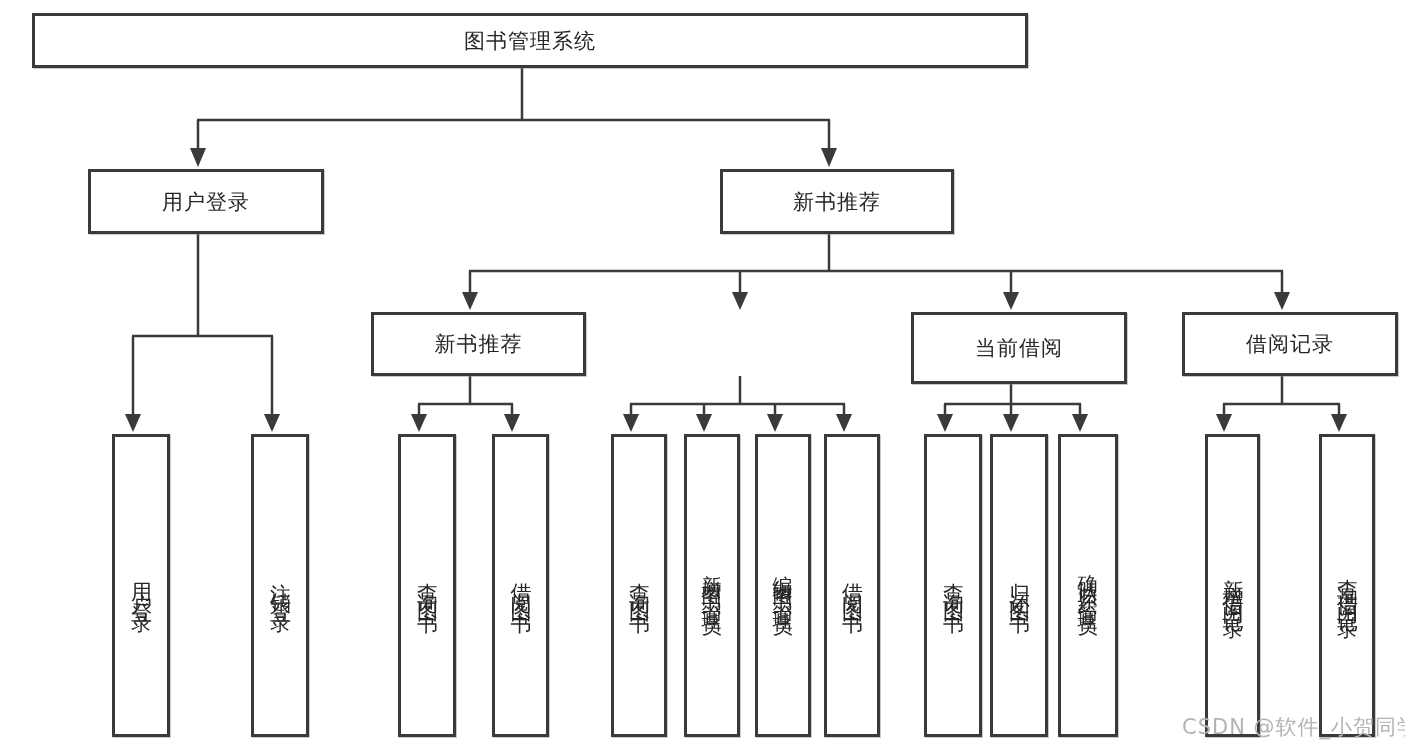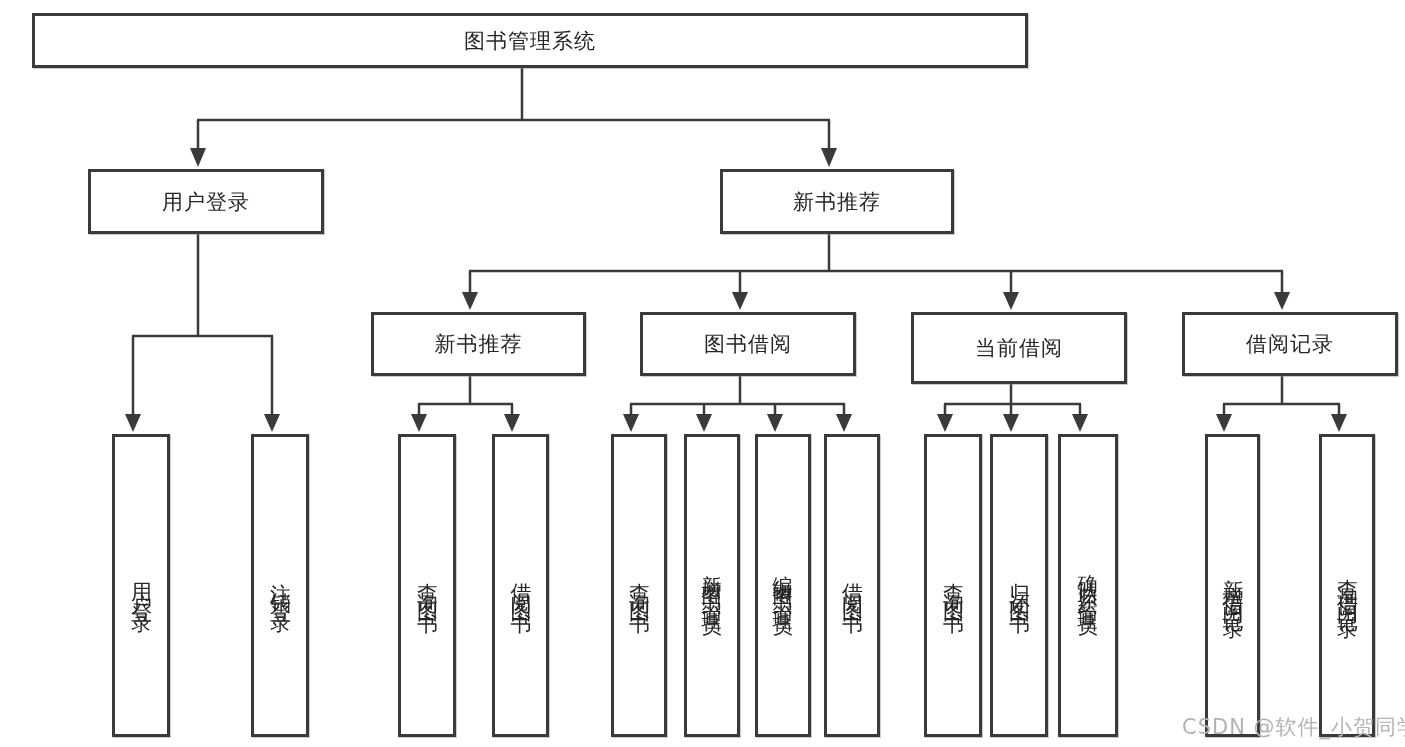--- a/index.html
+++ b/index.html
@@ -134,23 +134,20 @@
   <div class="box" style="left:80px;top:169px;width:236px;height:65px">
     <span class="h-label">用户登录</span>
   </div>
   <div class="box" style="left:712px;top:169px;width:234px;height:65px">
     <span class="h-label">新书推荐</span>
   </div>
 
   <div class="box" style="left:363px;top:312px;width:215px;height:64px">
     <span class="h-label">新书推荐</span>
   </div>
-  <div class="box" style="left:632px;top:312px;width:216px;height:64px">
-    <span class="h-label">图书借阅</span>
-  </div>
   <div class="box" style="left:903px;top:312px;width:216px;height:72px">
     <span class="h-label">当前借阅</span>
   </div>
   <div class="box" style="left:1174px;top:312px;width:216px;height:64px">
     <span class="h-label">借阅记录</span>
   </div>
 
   <div class="box" style="left:104px;top:434px;width:58px;height:303px">
     <span class="v-label">用户登录</span>
   </div>

